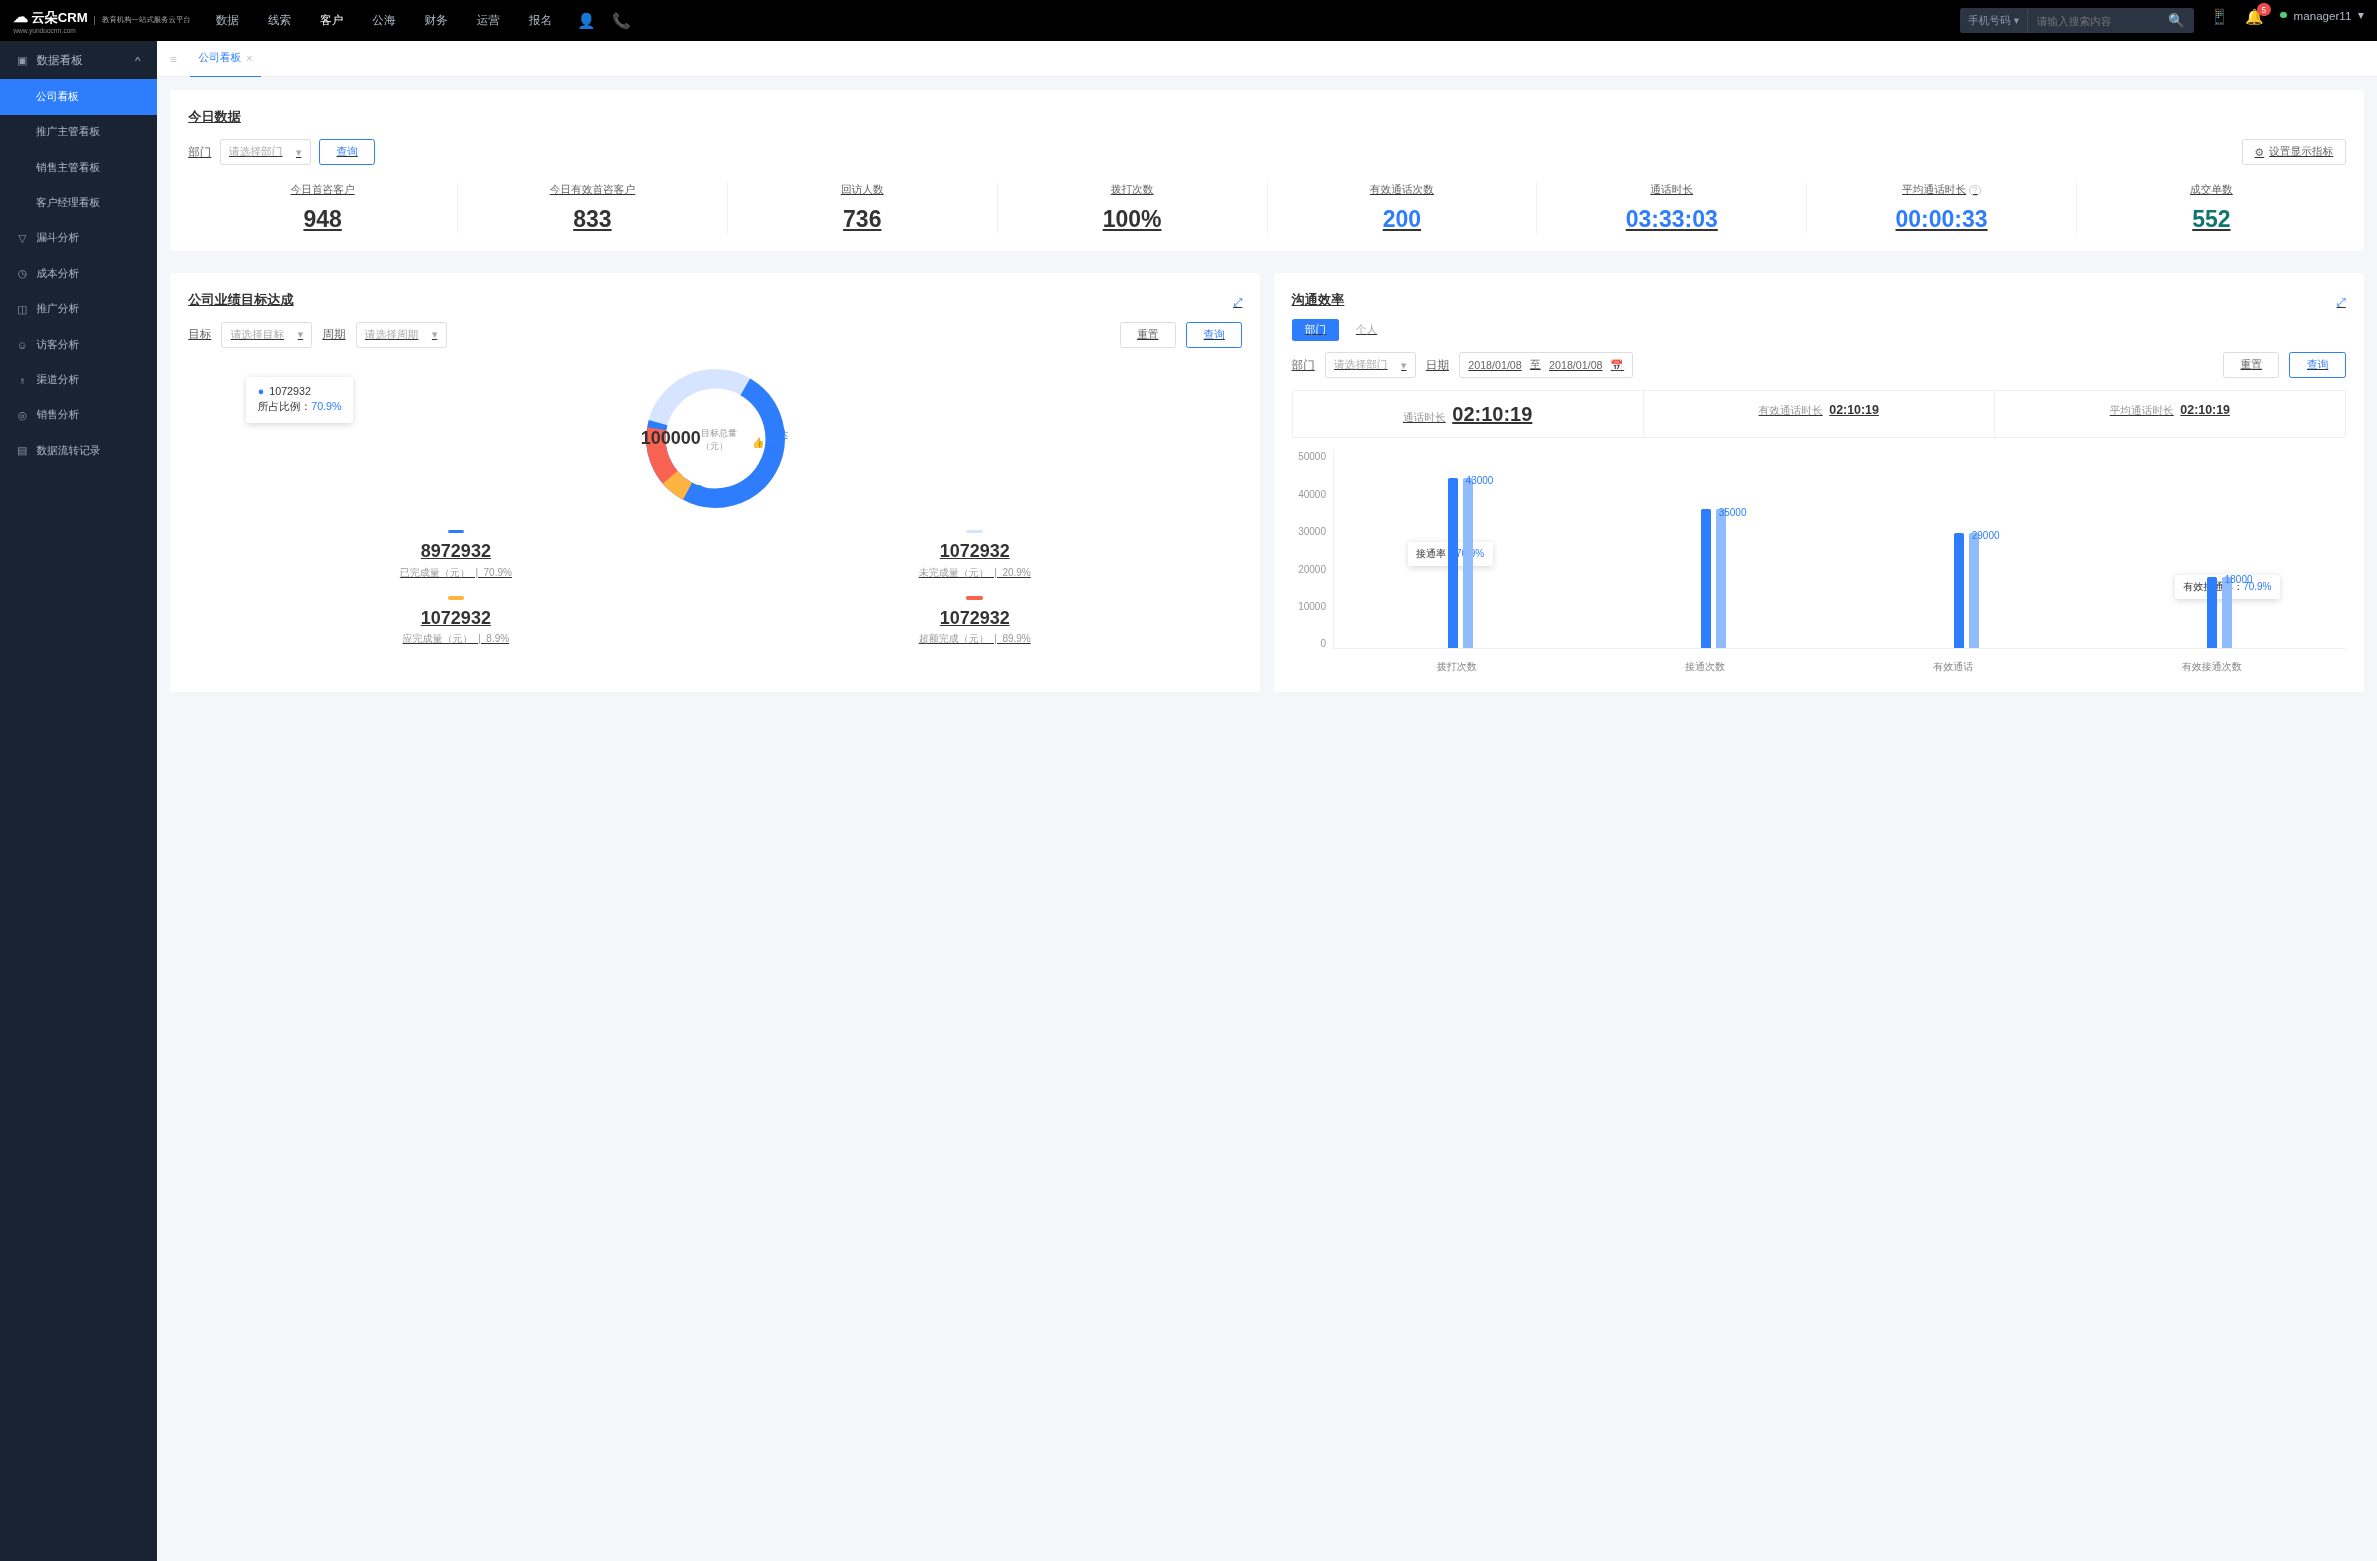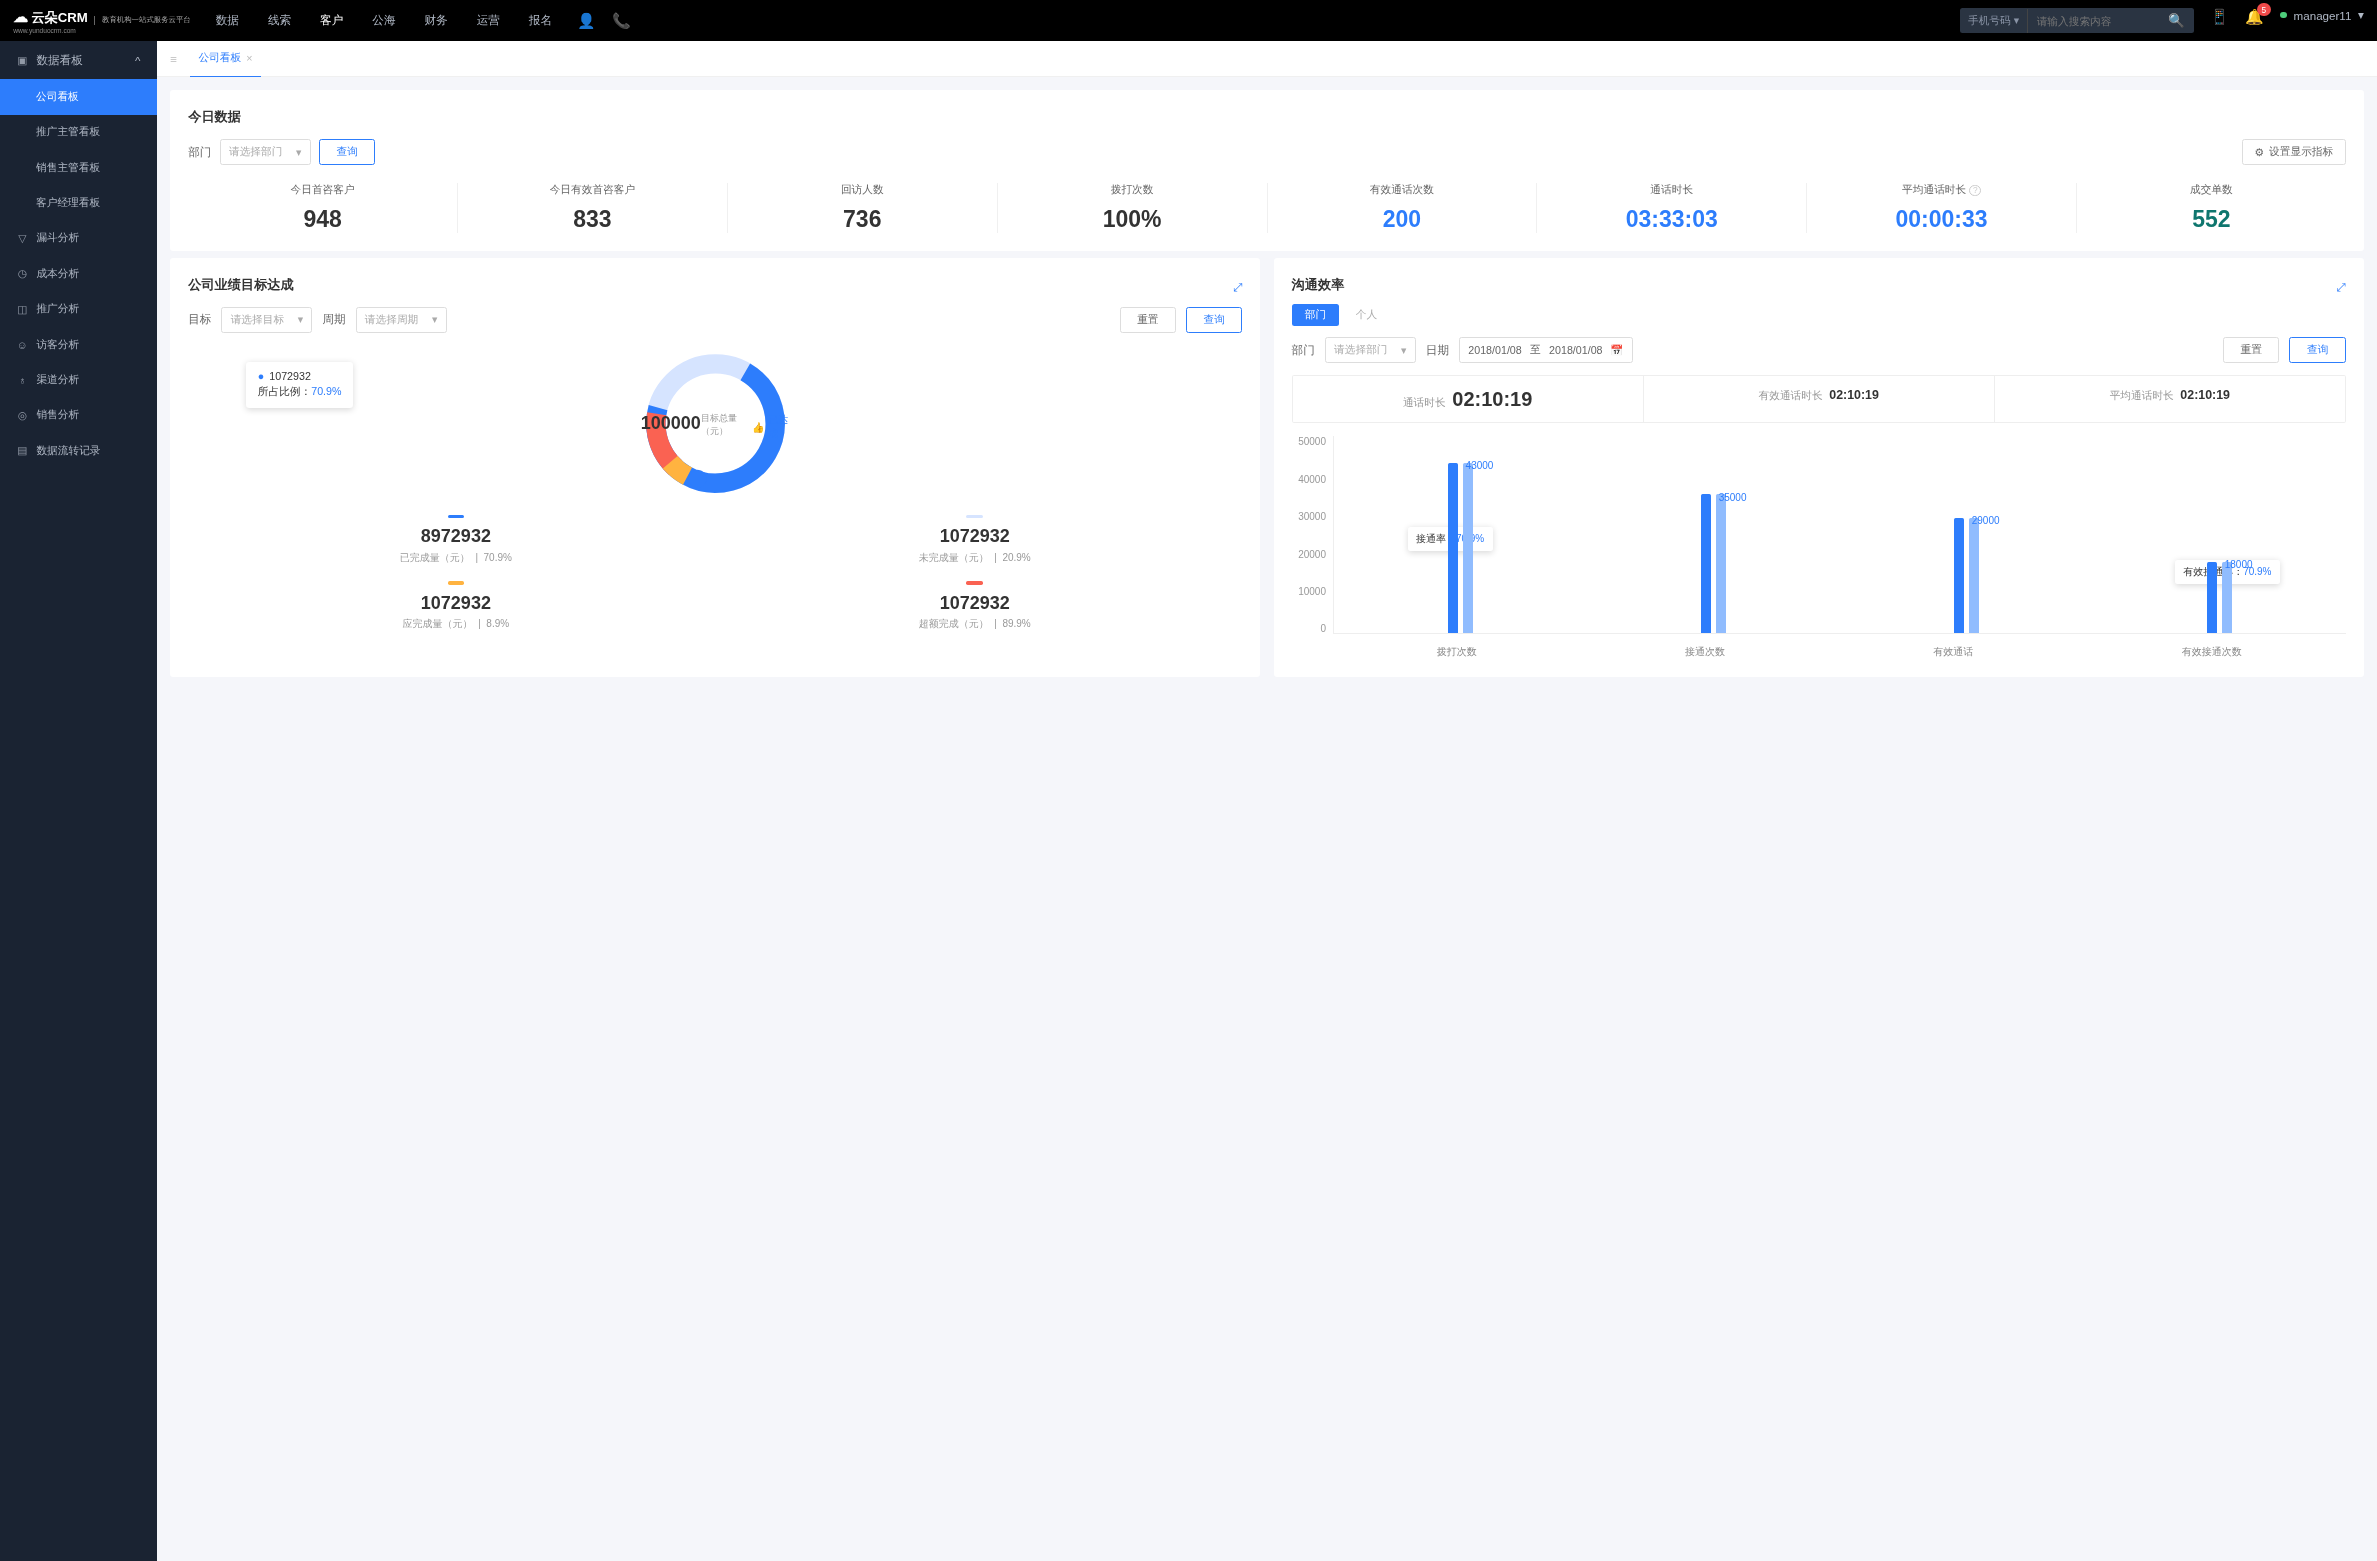--- a/index.html
+++ b/index.html
@@ -46,21 +46,21 @@
     .menu-item2 { display: flex; align-items: center; gap: 8.3px; padding: 10.7px 16.5px; color: #b0b8c5; cursor: pointer; font-size: 10.7px; }
     .sidebar-icon { width: 11.6px; text-align: center; font-size: 10.7px; opacity: 0.8; }
     
     
     .main { flex: 1; overflow-y: auto; }
     .tabs-bar { background: white; display: flex; align-items: center; padding: 0 13.2px; border-bottom: 0.8px solid #f0f0f0; height: 36px; }
     .hamburger { color: #bbb; margin-right: 13.2px; cursor: pointer; }
     .tab { display: flex; align-items: center; gap: 5px; padding: 0 8.3px; height: 36px; color: #2d7dfc; border-bottom: 1.7px solid #2d7dfc; font-size: 10.7px; }
     .tab-close { color: #bbb; cursor: pointer; }
     
-    .content { padding: 13.2px; display: flex; flex-direction: column; gap: 7px; }
+    .content { padding: 13.2px; display: flex; flex-direction: column; gap: 22px; text-decoration: underline; }
     .card { background: white; border-radius: 3.3px; padding: 18px; }
     .card-title { font-size: 13.2px; font-weight: bold; margin-bottom: 13.2px; }
     .card-header-row { display: flex; align-items: flex-end; justify-content: space-between; }
     
     
     .today-controls { display: flex; align-items: center; justify-content: space-between; margin-bottom: 18px; }
     .control-group { display: flex; align-items: center; gap: 8.3px; }
     .label { color: #666; }
     .select { border: 0.8px solid #ddd; padding: 5px 8.3px; border-radius: 2.5px; background: white; color: #aaa; font-size: 10.7px; cursor: pointer; display: flex; align-items: center; gap: 8.3px; min-width: 91px; justify-content: space-between; }
     .btn-primary { border: 0.8px solid #2d7dfc; color: #2d7dfc; background: white; padding: 5px 16.5px; border-radius: 2.5px; cursor: pointer; font-size: 10.7px; }

